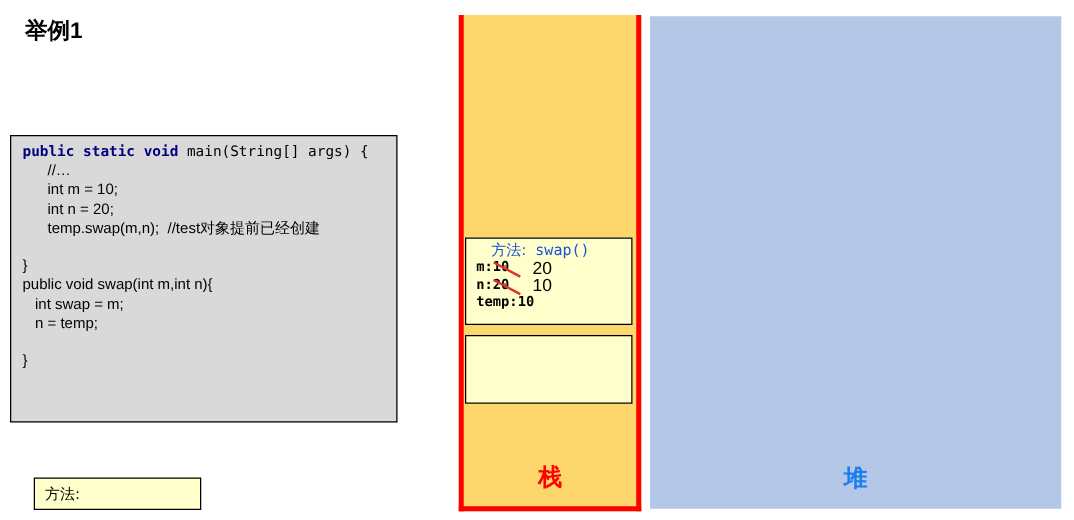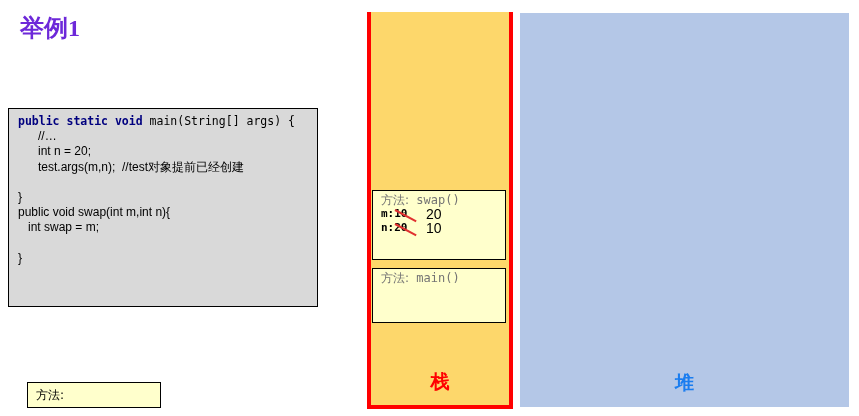--- a/index.html
+++ b/index.html
@@ -1,64 +1,66 @@
 <!DOCTYPE html>
 <html><head>
 <meta charset="utf-8">
 <style>
   html, body { margin:0; padding:0; }
   body { width:859px; height:416px; position:relative; background:#ffffff; overflow:hidden; font-family:"Liberation Sans", sans-serif; }
-  .title { position:absolute; left:20px; top:12px; font-size:24px; font-weight:bold; color:#6d28d9; font-family:Liberation Serif, serif; letter-spacing:0px; }
-  .code-box { position:absolute; left:8px; top:108px; width:310px; height:199px; background:#d9d9d9; border:1px solid #000; box-sizing:border-box; padding:5px 0 0 9px; }
+  .title { position:absolute; left:20px; top:12px; font-size:18px; font-weight:bold; color:#000000; font-family:Liberation Sans, sans-serif; letter-spacing:0px; }
+  .code-box { position:absolute; left:8px; top:108px; width:310px; height:230px; background:#d9d9d9; border:1px solid #000; box-sizing:border-box; padding:5px 0 0 9px; }
   .code-line { font-size:12px; line-height:15.2px; color:#000; white-space:pre; height:15.2px; }
   .code-line.mono { font-family:"DejaVu Sans Mono", monospace; font-size:11.5px; }
   .kw { color:#00007f; font-weight:bold; }
   .method-label-box { position:absolute; left:27px; top:382px; width:134px; height:26px; background:#ffffcc; border:1px solid #000; box-sizing:border-box; padding:4px 0 0 8px; font-size:12px; color:#000; font-family:"DejaVu Sans", sans-serif; }
   .stack { position:absolute; left:367px; top:12px; width:146px; height:397px; background:#fdd76b; box-sizing:border-box; border-left:4px solid #ff0000; border-right:4px solid #ff0000; border-bottom:4px solid #ff0000; }
   .heap { position:absolute; left:520px; top:13px; width:329px; height:394px; background:#b4c7e7; }
   .stack-label { position:absolute; left:0; right:0; top:357px; text-align:center; font-size:19px; font-weight:bold; color:#ff0000; font-family:"DejaVu Sans", sans-serif; }
   .heap-label { position:absolute; left:0; right:0; top:357px; text-align:center; font-size:19px; font-weight:bold; color:#1a7df0; font-family:"DejaVu Sans", sans-serif; }
   .frame { position:absolute; left:372px; width:134px; background:#ffffcc; border:1px solid #000; box-sizing:border-box; padding:2px 0 0 8px; }
   .frame-swap { top:190px; height:70px; }
   .frame-main { top:268px; height:55px; }
-  .frame-head { font-size:12px; line-height:14px; color:#737373; font-family:"DejaVu Sans Mono", monospace; }
+  .frame-head { font-size:12px; line-height:14px; color:#1d4ed8; font-family:"DejaVu Sans Mono", monospace;margin-left:12px; }
   .frame-head .cn { font-family:"DejaVu Sans", sans-serif; }
   .frame-var { font-size:11px; line-height:14px; color:#000; font-weight:bold; font-family:"DejaVu Sans Mono", monospace; position:relative; white-space:pre; }
   .newval { position:absolute; font-weight:normal; font-family:"Liberation Sans", sans-serif; font-size:14px; left:45px; top:0px; }
   .strike { position:absolute; left:14px; top:2px; width:24px; height:2px; background:#e03030; transform:rotate(28deg); transform-origin:left center; }
 </style>
 </head>
 <body>
 
 <div class="title">举例1</div>
 
 <div class="code-box">
   <div class="code-line mono"><span class="kw">public static void</span><span> main(String[] args) {</span></div>
   <div class="code-line">      //…</div>
+  <div class="code-line">      int m = 10;</div>
   <div class="code-line">      int n = 20;</div>
-  <div class="code-line">      test.args(m,n);  //test对象提前已经创建</div>
+  <div class="code-line">      temp.swap(m,n);  //test对象提前已经创建</div>
   <div class="code-line"></div>
   <div class="code-line">}</div>
   <div class="code-line">public void swap(int m,int n){</div>
   <div class="code-line">   int swap = m;</div>
+  <div class="code-line">   n = temp;</div>
   <div class="code-line"></div>
   <div class="code-line">}</div>
 </div>
 
 <div class="method-label-box">方法:</div>
 
 <div class="stack">
   <div class="stack-label">栈</div>
 </div>
 
 <div class="heap">
   <div class="heap-label">堆</div>
 </div>
 
 <div class="frame frame-swap">
   <div class="frame-head"><span class="cn">方法:</span><span> swap()</span></div>
   <div class="frame-var"><span>m:</span><span>10</span><span class="strike"></span><span class="newval">20</span></div>
   <div class="frame-var"><span>n:</span><span>20</span><span class="strike"></span><span class="newval">10</span></div>
+  <div class="frame-var"><span>temp:</span><span>10</span></div>
 </div>
 
 <div class="frame frame-main">
-  <div class="frame-head"><span class="cn">方法:</span><span> main()</span></div>
 </div>
 
 </body></html>

